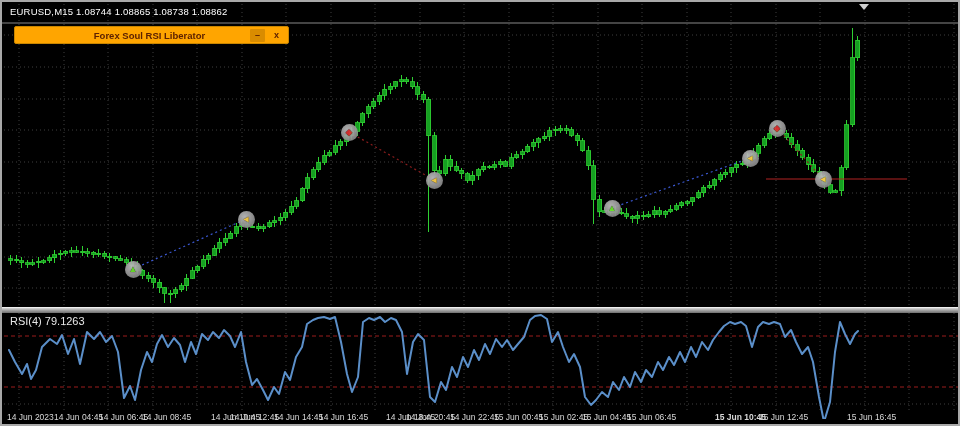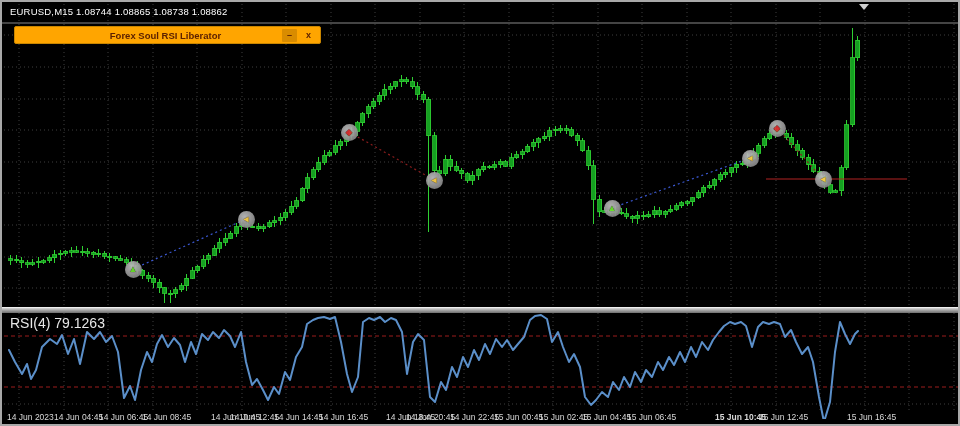--- a/index.html
+++ b/index.html
@@ -12,36 +12,36 @@
   #ohlc-readout{
     position:absolute;left:8px;top:4px;color:#ffffff;font-size:9.5px;
     letter-spacing:.2px;z-index:5;text-shadow:0 0 1px #000;
   }
   #shift-handle{
     position:absolute;left:857px;top:2px;width:0;height:0;z-index:5;
     border-left:5px solid transparent;border-right:5px solid transparent;
     border-top:6px solid #cfcfcf;cursor:pointer;
   }
   #indicator-dialog{
-    position:absolute;left:12px;top:24px;width:307px;height:18px;z-index:10;
+    position:absolute;left:12px;top:24px;width:275px;height:18px;z-index:10;
     display:flex;align-items:center;border-radius:2px;
     border:1px solid #c98600;box-sizing:border-box;
   }
   #dialog-title{
     flex:1;text-align:center;font-size:9.5px;font-weight:bold;
     padding-left:34px;
   }
   .dialog-btn{
     width:15px;height:13px;margin-right:4px;font-size:9px;font-weight:bold;
     display:flex;align-items:center;justify-content:center;cursor:pointer;
     border-radius:1px;
   }
   #dialog-min{background:rgba(0,0,0,0.15);}
   #rsi-label{
-    position:absolute;left:8px;top:313px;color:#e8e8e8;font-size:14px;z-index:5;
+    position:absolute;left:8px;top:313px;color:#e8e8e8;font-size:11px;z-index:5;
   }
   #pane-separator{
     position:absolute;left:0;top:305px;width:956px;height:6px;z-index:4;
     background:linear-gradient(#d6d6d6,#9a9a9a 55%,#6e6e6e);
     border-top:1px solid #efefef;box-sizing:border-box;cursor:row-resize;
   }
   #x-axis{position:absolute;left:0;top:410px;width:956px;height:14px;z-index:5;}
   .x-label{
     position:absolute;top:0;color:#d8d8d8;font-size:8.5px;white-space:nowrap;
   }

